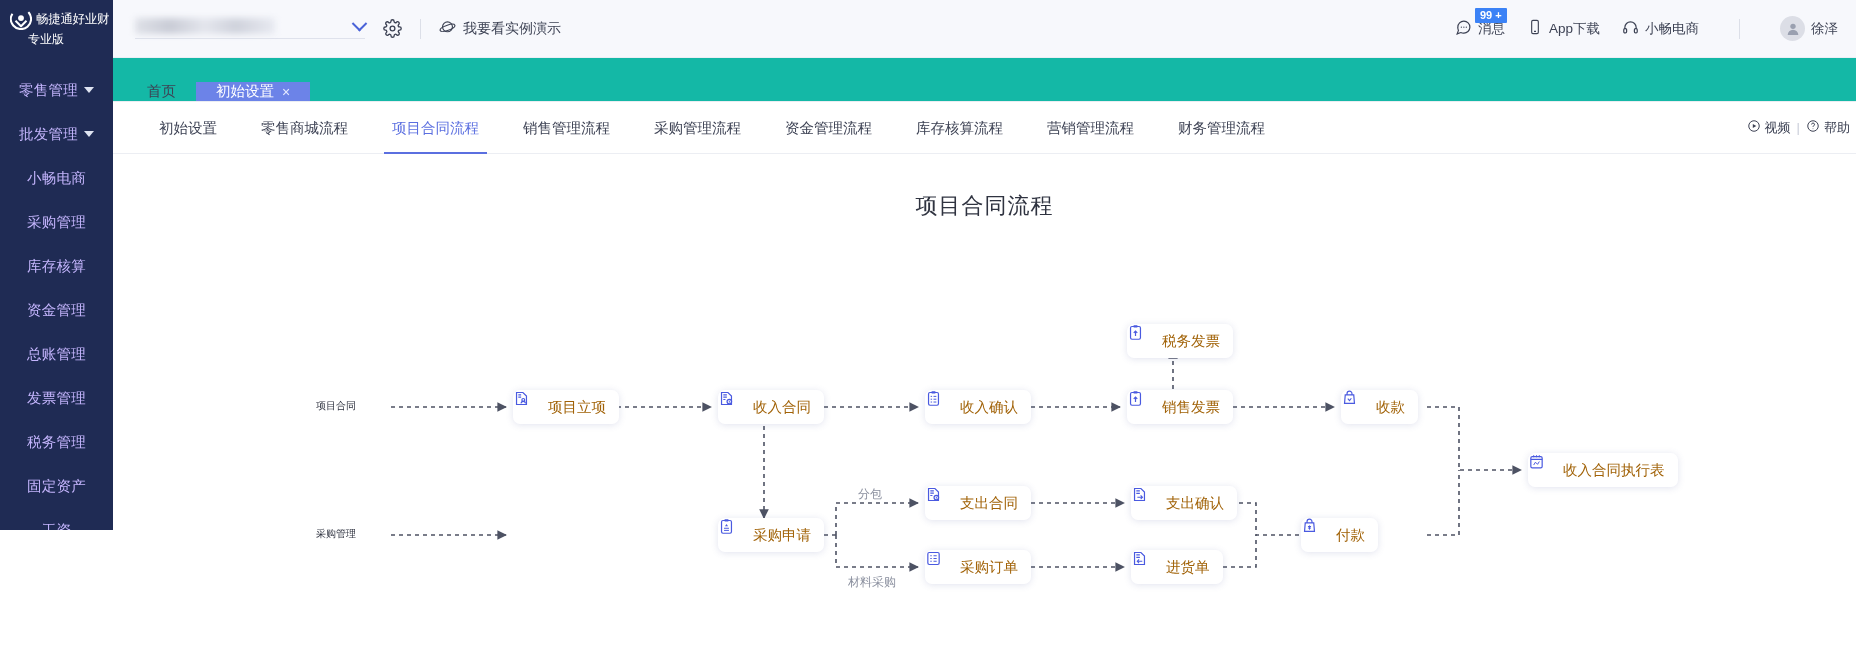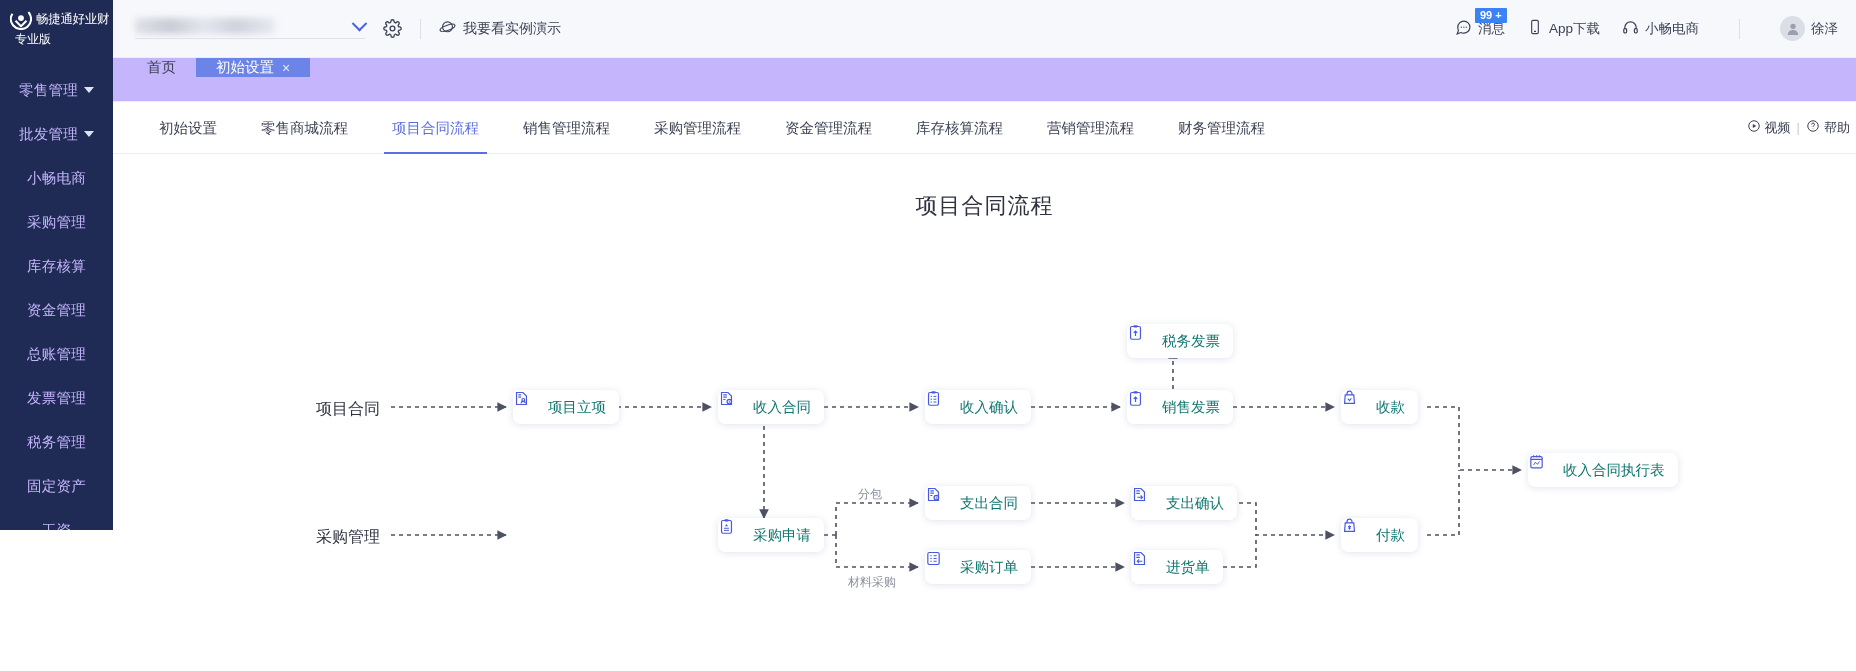--- a/index.html
+++ b/index.html
@@ -33,21 +33,21 @@
     color: #ffffff;
     font-size: 12.5px;
     letter-spacing: -0.3px;
     white-space: nowrap;
     font-weight: 500;
   }
   .logo-sub {
     color: #ffffff;
     font-size: 12px;
     margin-top: 1px;
-    margin-left: 5px;
+    margin-left: 18px;
     font-weight: 500;
   }
   .side-menu { margin-top: 10px; }
   .side-item {
     height: 44px;
     display: flex;
     align-items: center;
     justify-content: center;
     gap: 6px;
     color: #c4b5fd;
@@ -118,23 +118,23 @@
   .avatar {
     width:25px; height:25px; border-radius:50%;
     background:#dcdee6;
     display:flex;align-items:center;justify-content:center;
   }
   .user-name { color:#3d4254; font-size:13.5px; }
 
   
   .tabstrip {
     height: 44px;
-    background: #c4b5fd;
+    background: #14b8a6;
     display: flex;
-    align-items: flex-start;
+    align-items: flex-end;
     padding-left: 14px;
     border-bottom: 1px solid #ebedf2;
   }
   .tab {
     display:flex; align-items:center;
     padding: 0 20px;
     font-size: 14.5px;
     color: #3d4254;
     cursor: pointer;
   }
@@ -201,29 +201,29 @@
   .node {
     position:absolute;
     height: 34px;
     background:#ffffff;
     border-radius:7px;
     box-shadow: 0 1px 7px rgba(90,100,160,.18);
     display:flex; align-items:center;
     gap:7px;
     padding: 0 13px 0 11px;
     font-size:14.5px;
-    color:#0f766e;
+    color:#a16207;
     white-space:nowrap;
     cursor:pointer;
     font-family:Liberation Mono, monospace;
   }
   .node .ic { width:17px; height:17px; flex:0 0 17px; display:flex; align-items:center; justify-content:center;}
   .lane-label {
     position:absolute;
-    font-size:16px;
+    font-size:10px;
     color:#2f3340;
     white-space:nowrap;
   }
   .edge-label {
     position:absolute;
     font-size:12px;
     color:#8a8f9e;
     white-space:nowrap;
   }
 </style>
@@ -572,21 +572,21 @@
           <span class="ic">
             <svg width="17" height="17" viewBox="0 0 24 24" fill="none" stroke="#4a5ae0" stroke-width="1.7">
               <path d="M5 3.5h9l5 5v12H5z"></path>
               <path d="M7.5 7h5 M7.5 10.5h5"></path>
               <path d="M9 16h7 M13.6 13.4 L16.2 16 L13.6 18.6" stroke-width="1.5"></path>
             </svg>
           </span>
           <span>支出确认</span>
         </div>
 
-        <div class="node" style="left:1228px; top:364px;">
+        <div class="node" style="left:1188px; top:364px;">
           <span class="ic">
             <svg width="17" height="17" viewBox="0 0 24 24" fill="none" stroke="#4a5ae0" stroke-width="1.7">
               <path d="M6 7h12l1 12H5z"></path>
               <path d="M8.5 7V5.2a3.5 3.5 0 0 1 7 0V7"></path>
               <path d="M12 10.5v6 M9.8 12h4.4 M9.8 14.2h4.4" stroke-width="1.4"></path>
             </svg>
           </span>
           <span>付款</span>
         </div>
 

